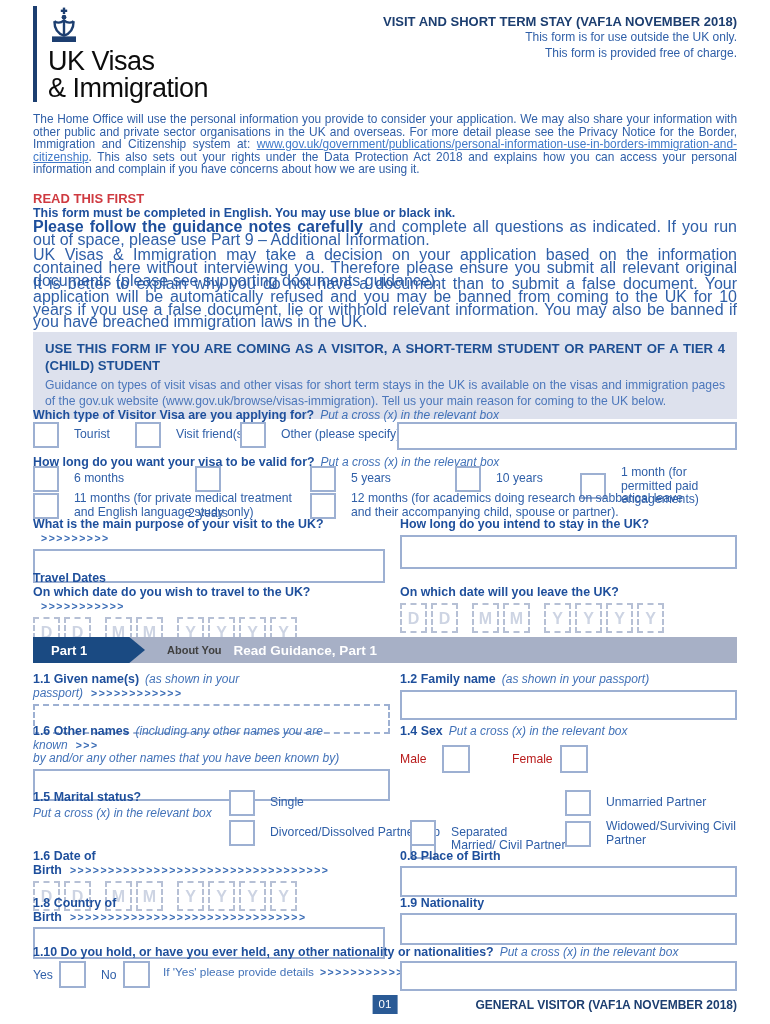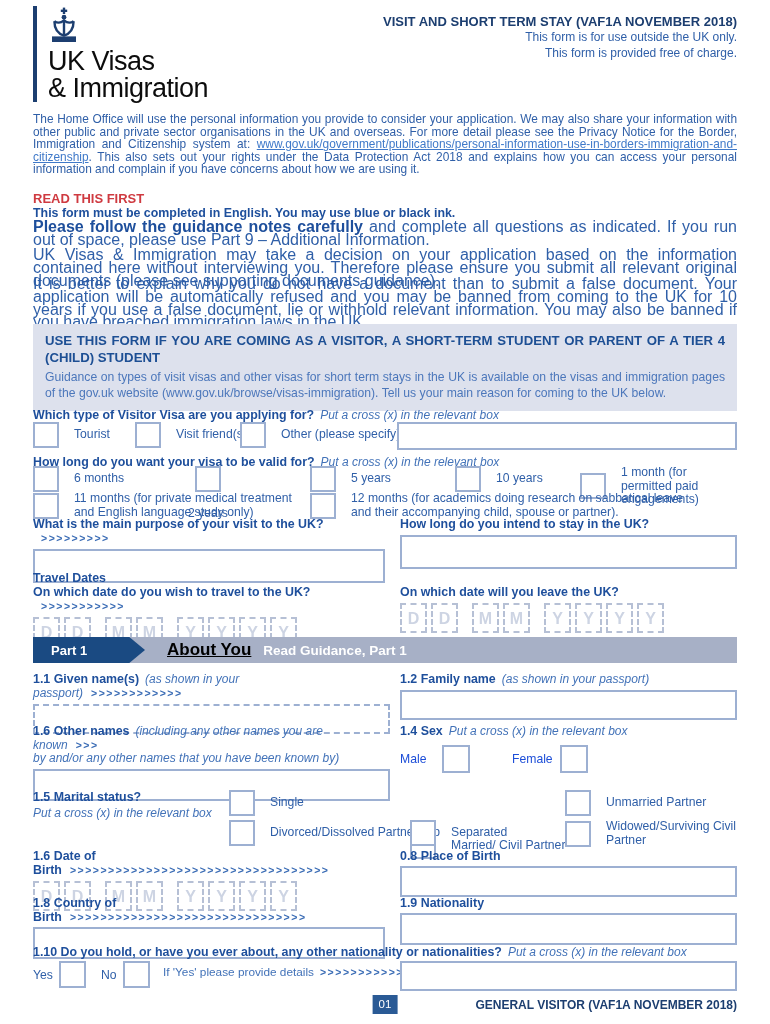--- a/index.html
+++ b/index.html
@@ -26,21 +26,21 @@
   
   .intro { top:113px; color:#2f5fa8; font-size:11.9px; line-height:12.6px; text-align:justify; }
   .link { color:#3f79c9; text-decoration:underline; cursor:pointer; }
   .read-first { top:191px; color:#cf3a40; font-weight:bold; font-size:13px; }
   .bold-line { top:206px; color:#1e4f9c; font-weight:bold; font-size:12.4px; }
   .para { color:#2f5fa8; font-size:16px; line-height:12.8px; text-align:justify; }
   .para b { color:#1e4f9c; }
   .p1 { top:221px; } .p2 { top:249px; } .p3 { top:278px; }
 
   
-  .use-box { top:324px; background:#dde1ed; padding:9px 12px 10px 12px; }
+  .use-box { top:332px; background:#dde1ed; padding:9px 12px 10px 12px; }
   .use-heading { color:#1d4f94; font-weight:bold; font-size:13.2px; line-height:16.5px; text-align:justify; }
   .use-body { color:#4c77bb; font-size:12.2px; line-height:15.5px; margin-top:4px; text-align:justify; }
 
   
   .qline { font-size:12.4px; }
   .q { color:#1e4f9c; font-weight:bold; }
   .hint { color:#4272b8; font-style:italic; font-weight:normal; font-size:12px; margin-left:6px; }
   .arrows { color:#3a6cb5; font-weight:bold; font-size:10.5px; letter-spacing:1.5px; margin-left:8px; }
 
   .cb { display:inline-block; width:26px; height:26px; border:2px solid #9db0d2; background:#fff; flex:none; }
@@ -79,32 +79,32 @@
   .dcell.gapafter { margin-right:14px; }
 
   
   .part-bar { top:637px; height:26px; background:#a7b0c6; display:flex; align-items:center; }
   .part-tab {
     height:26px; width:112px; background:#1a4a82; color:#ffffff; font-weight:bold; font-size:13px;
     display:flex; align-items:center; padding-left:18px;
     clip-path:polygon(0 0, 86% 0, 100% 50%, 86% 100%, 0 100%);
     flex:none;
   }
-  .part-title { color:#000000; font-weight:bold; font-size:17px; margin-left:22px;text-decoration:underline; }
+  .part-title { color:#404040; font-weight:bold; font-size:11px; margin-left:22px; }
   .part-guidance { color:#ffffff; font-weight:bold; font-size:13.5px; margin-left:12px; }
 
   .row-1-1 { top:672px; height:50px; }
   .row-1-1 .inbox { margin-top:4px; height:30px; width:100%; }
 
   .row-1-3 { top:724px; height:64px; }
   .row-1-3 .lbl2 { color:#4272b8; font-style:italic; font-size:12px; line-height:13.5px; }
   .row-1-3 .inbox { margin-top:3px; height:32px; width:100%; }
   .sex-row { position:relative; margin-top:7px; height:28px; }
   .sex-row .cb { width:28px; height:28px; }
-  .sex-lbl { color:#1d4ed8; font-size:12.2px; position:absolute; top:7px; }
+  .sex-lbl { color:#b91c1c; font-size:12.2px; position:absolute; top:7px; }
 
   .row-1-5 { top:790px; height:58px; }
   .m-label-b { color:#1e4f9c; font-weight:bold; font-size:12.4px; }
   .m-label-i { color:#4272b8; font-style:italic; font-size:12px; margin-top:2px; }
   .mrow { position:absolute; left:12px; right:0; height:28px; }
   .mrow1 { top:0; } .mrow2 { top:30px; }
 
   .row-1-6 { top:849px; height:46px; }
   .row-1-6 .inbox { margin-top:3px; height:31px; width:100%; }
   .row-1-8 { top:896px; height:48px; }
@@ -390,21 +390,21 @@
       <div class="qline">
         <span class="q">1.9</span>
         <span class="q">Nationality</span>
       </div>
       <div class="inbox"></div>
     </div>
   </div>
 
   <div class="sec qline q-1-10">
     <span class="q">1.10</span>
-    <span class="q">Do you hold, or have you ever about, any other nationality or nationalities?</span><span class="hint">Put a cross (x) in the relevant box</span>
+    <span class="q">Do you hold, or have you ever held, any other nationality or nationalities?</span><span class="hint">Put a cross (x) in the relevant box</span>
   </div>
   <div class="sec row-1-10">
     <span class="yn-lbl" style="left:0;">Yes</span>
     <span class="cb" style="left:26px;"></span>
     <span class="yn-lbl" style="left:68px;">No</span>
     <span class="cb" style="left:90px;"></span>
     <span class="details" style="left:130px;"><span>If 'Yes' please provide details</span><span class="arrows">&gt;&gt;&gt;&gt;&gt;&gt;&gt;&gt;&gt;&gt;&gt;&gt;&gt;&gt;</span></span>
     <div class="inbox"></div>
   </div>
 

